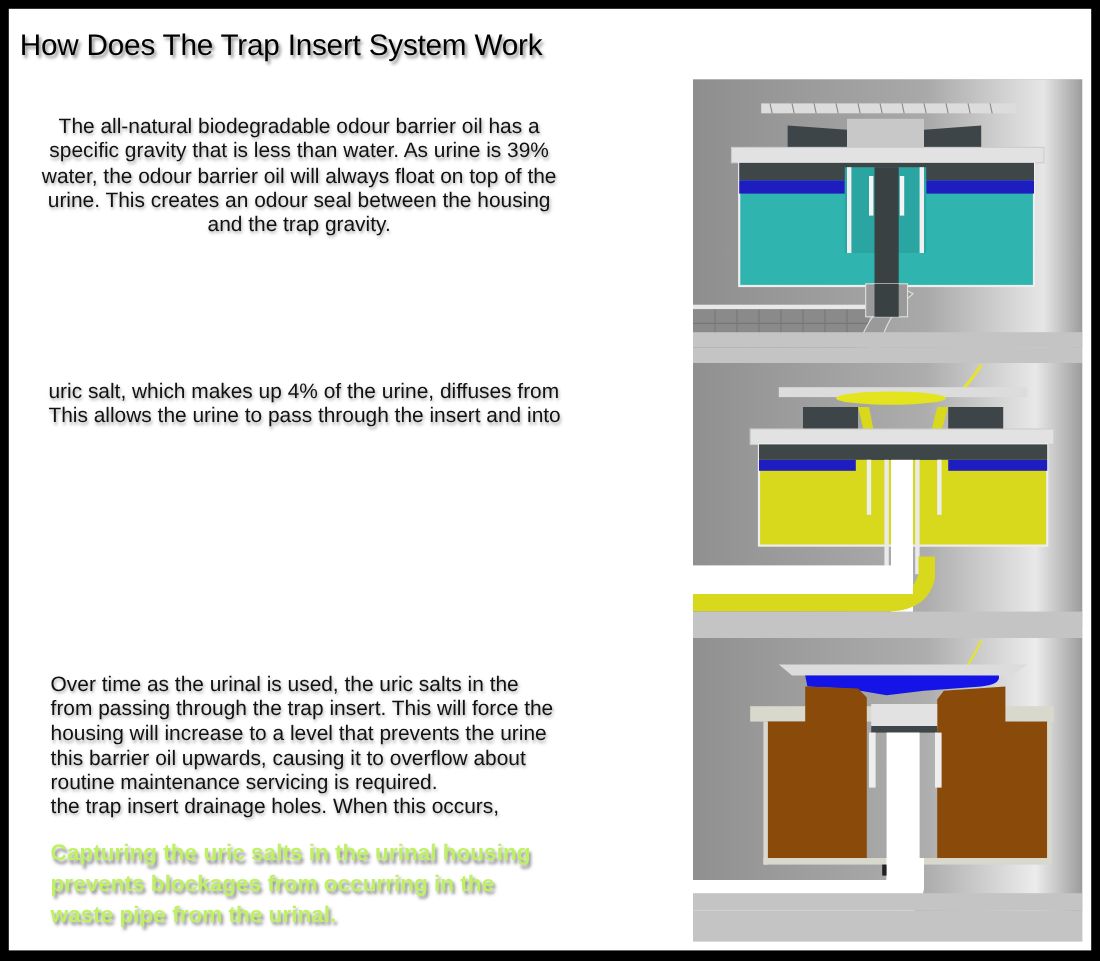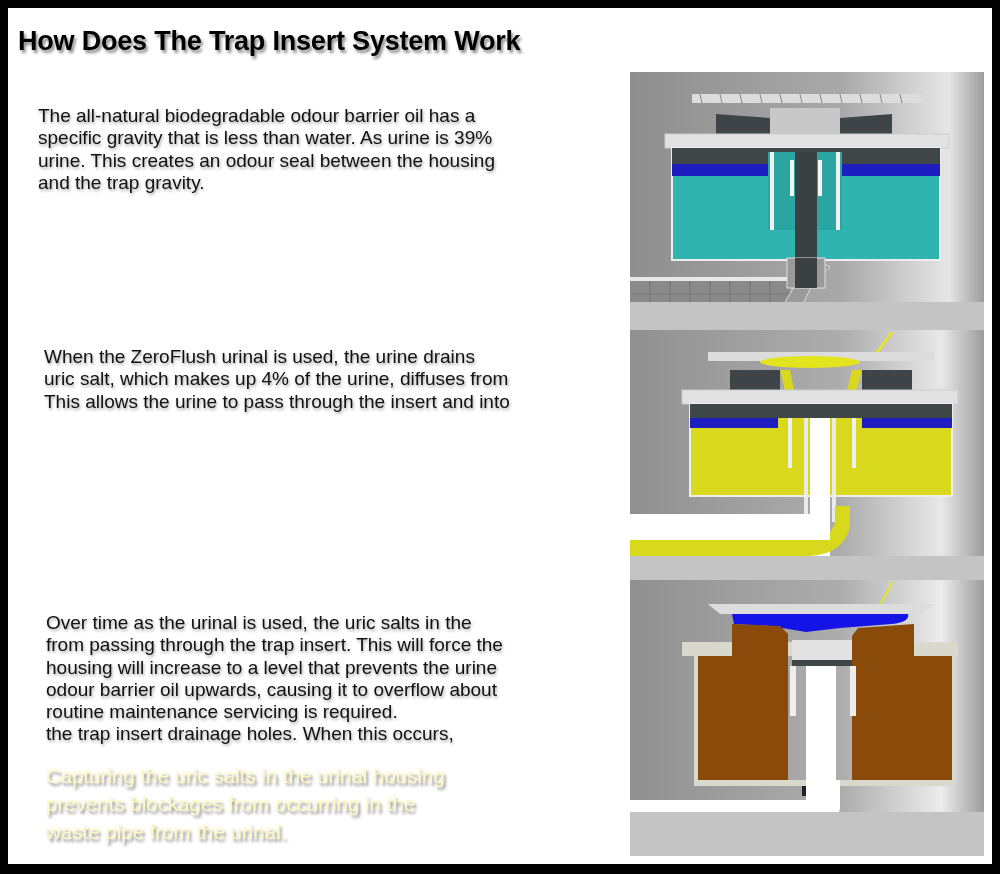--- a/index.html
+++ b/index.html
@@ -1,57 +1,57 @@
 <!DOCTYPE html>
 <html><head>
 <meta charset="utf-8">
 <style>
   html, body { margin:0; padding:0; }
   body { width:1000px; height:874px; background:#000; position:relative; overflow:hidden; }
   .frame { position:absolute; left:8px; top:8px; width:984px; height:856px; background:#fff; }
-  .title { position:absolute; left:18px; top:26px; font-family:"Liberation Sans", sans-serif; font-weight:bold; font-size:27px; color:#000; text-shadow:2px 3px 3px rgba(0,0,0,0.45); letter-spacing:-0.2px; white-space:nowrap; }
+  .title { position:absolute; left:18px; top:26px; font-family:"Liberation Sans", sans-serif; font-weight:normal; font-size:27px; color:#000; text-shadow:2px 3px 3px rgba(0,0,0,0.45); letter-spacing:-0.2px; white-space:nowrap; }
   .para { position:absolute; font-family:"Liberation Sans", sans-serif; font-size:19px; line-height:22.3px; color:#111; text-shadow:1px 2px 3px rgba(0,0,0,0.35); }
   .para .line { display:block; white-space:nowrap; }
-  .p1 { left:38px; top:105px; }
+  .p1 { left:38px; top:105px;text-align:center; }
   .p2 { left:44px; top:346px; }
   .p3 { left:46px; top:612px; }
-  .conclusion { position:absolute; left:46px; top:762px; font-family:"Liberation Sans", sans-serif; font-weight:normal; font-size:20.5px; line-height:28px; color:#fef9c3; text-shadow:2px 3px 3px rgba(0,0,0,0.45); }
+  .conclusion { position:absolute; left:46px; top:762px; font-family:"Liberation Sans", sans-serif; font-weight:bold; font-size:20.5px; line-height:28px; color:#bef264; text-shadow:2px 3px 3px rgba(0,0,0,0.45); }
   .conclusion .line { display:block; white-space:nowrap; }
   .figs { position:absolute; left:630px; top:72px; width:354px; height:784px; background:#c4c4c4; }
   .panel { position:absolute; left:0; width:354px; overflow:hidden; }
   .panel svg { display:block; }
   .pA { top:0; height:244px; }
   .pB { top:258px; height:240px; }
   .pC { top:508px; height:248px; }
 </style>
 </head>
 <body>
 
 <div class="frame"></div>
 
 <div class="title">How Does The Trap Insert System Work</div>
 
 <div class="para p1">
   <span class="line">The all-natural biodegradable odour barrier oil has a</span>
   <span class="line">specific gravity that is less than water. As urine is 39%</span>
+  <span class="line">water, the odour barrier oil will always float on top of the</span>
   <span class="line">urine. This creates an odour seal between the housing</span>
   <span class="line">and the trap gravity.</span>
 </div>
 
 <div class="para p2">
-  <span class="line">When the ZeroFlush urinal is used, the urine drains</span>
   <span class="line">uric salt, which makes up 4% of the urine, diffuses from</span>
   <span class="line">This allows the urine to pass through the insert and into</span>
 </div>
 
 <div class="para p3">
   <span class="line">Over time as the urinal is used, the uric salts in the</span>
   <span class="line">from passing through the trap insert. This will force the</span>
   <span class="line">housing will increase to a level that prevents the urine</span>
-  <span class="line">odour barrier oil upwards, causing it to overflow about</span>
+  <span class="line">this barrier oil upwards, causing it to overflow about</span>
   <span class="line">routine maintenance servicing is required.</span>
   <span class="line">the trap insert drainage holes. When this occurs,</span>
 </div>
 
 <div class="conclusion">
   <span class="line">Capturing the uric salts in the urinal housing</span>
   <span class="line">prevents blockages from occurring in the</span>
   <span class="line">waste pipe from the urinal.</span>
 </div>
 

